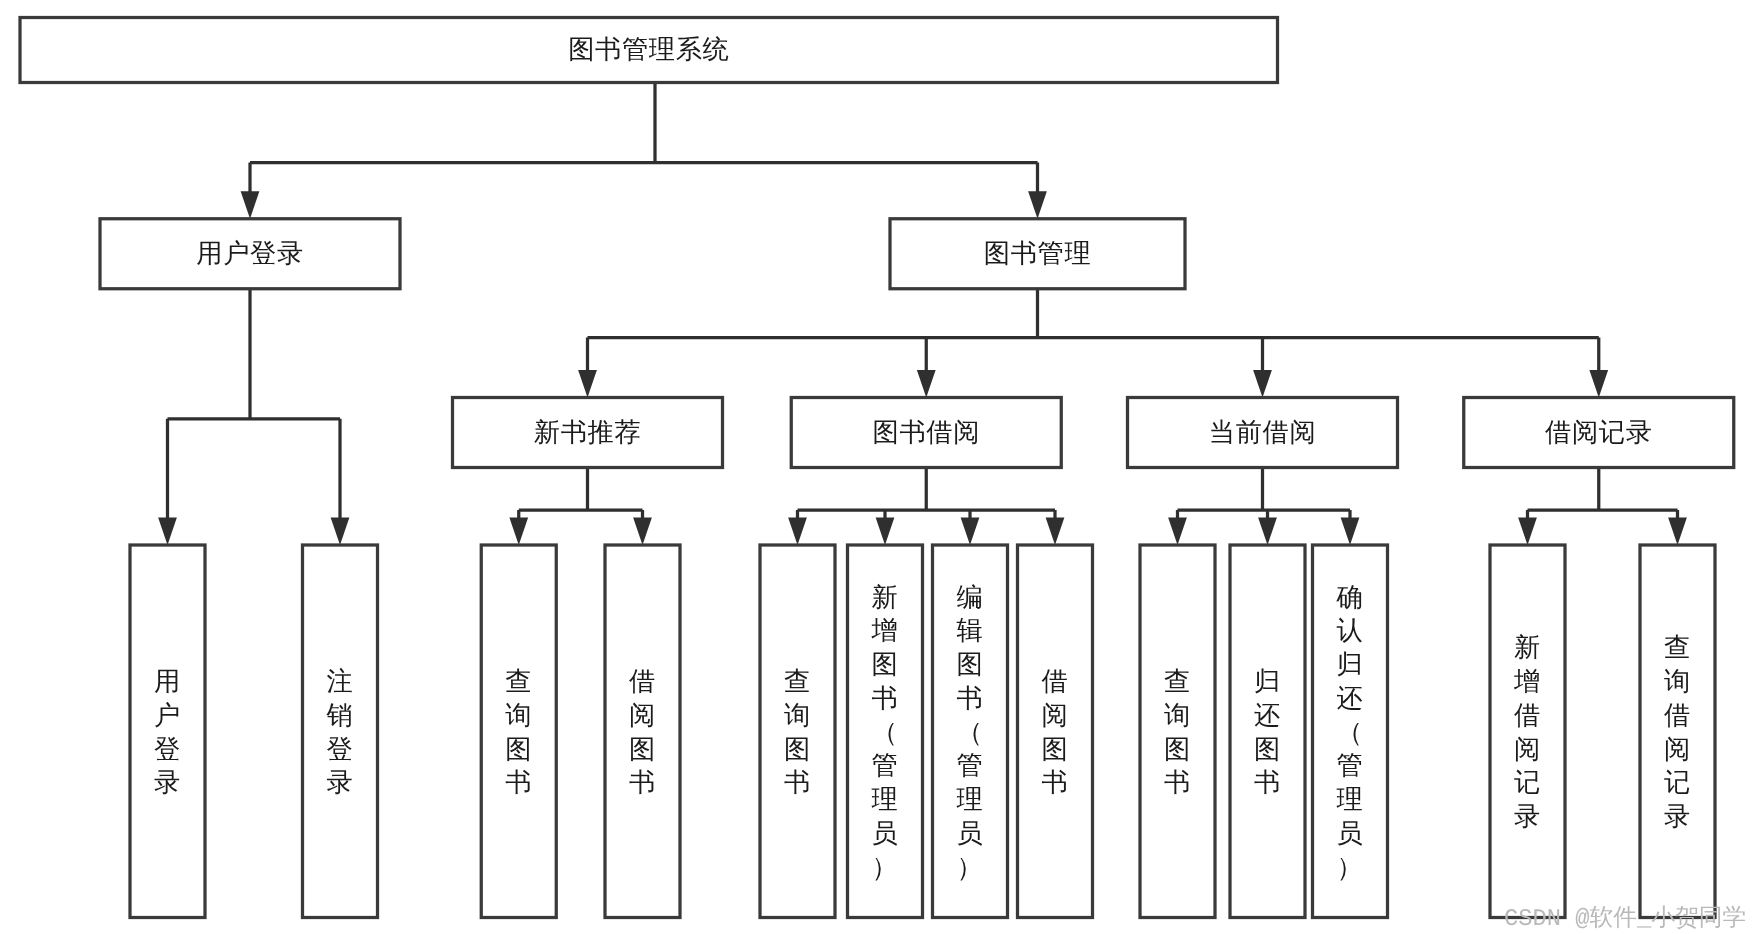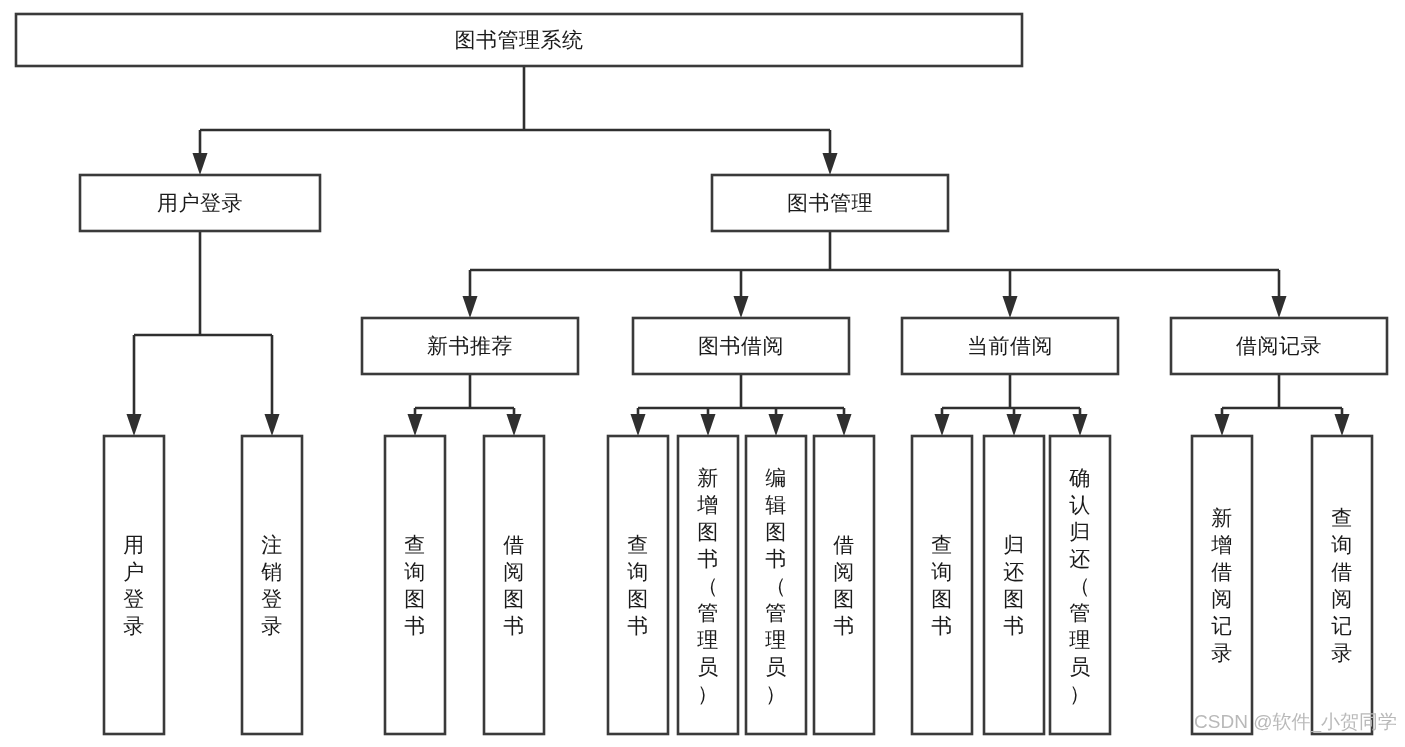--- a/index.html
+++ b/index.html
@@ -51,22 +51,22 @@
   .node-label-v {
     font-family: "DejaVu Sans", "Liberation Sans", sans-serif;
     font-size: 21px;
     fill: #1b1b1b;
     text-anchor: middle;
     letter-spacing: 0.5px;
   }
   .watermark-text {
     position: absolute;
     right: 8px;
-    bottom: 12px;
-    font-family: Liberation Sans, sans-serif;
+    bottom: 0;
+    font-family: Liberation Mono, monospace;
     font-size: 19px;
     color: #b9b9b9;
     white-space: nowrap;
     user-select: none;
   }
 </style>
 </head>
 <body>
 
 <div id="diagram-root">

